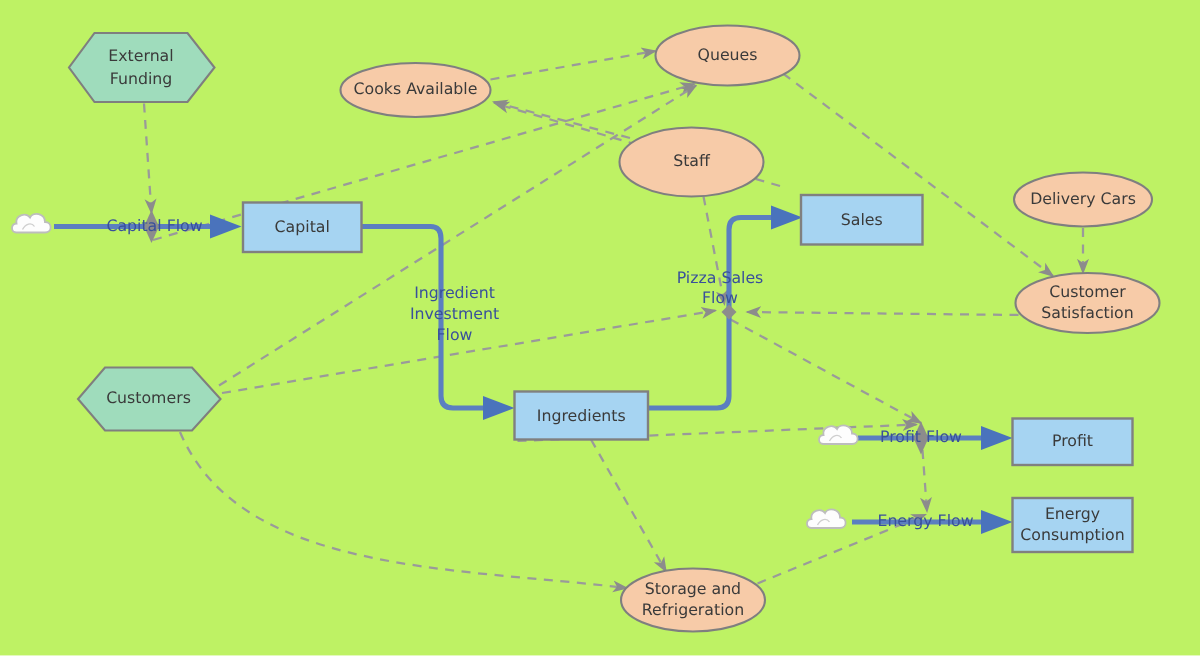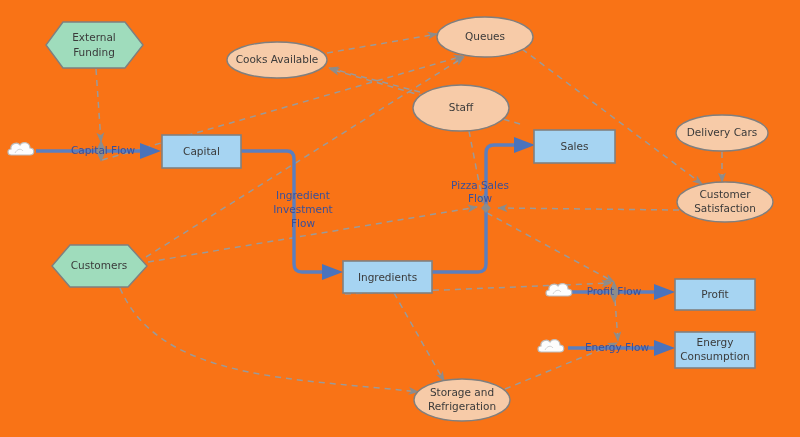--- a/index.html
+++ b/index.html
@@ -8,21 +8,21 @@
     padding: 0;
     background: #ffffff;
   }
   body {
     font-family: "DejaVu Sans", sans-serif;
   }
   #canvas-wrap {
     position: relative;
     width: 800px;
     height: 437px;
-    background: #f97316;
+    background: #bef264;
     overflow: hidden;
   }
   svg#diagram {
     display: block;
     width: 800px;
     height: 437px;
   }
   .stock-rect {
     fill: #A6D4F2;
     stroke: #808080;

